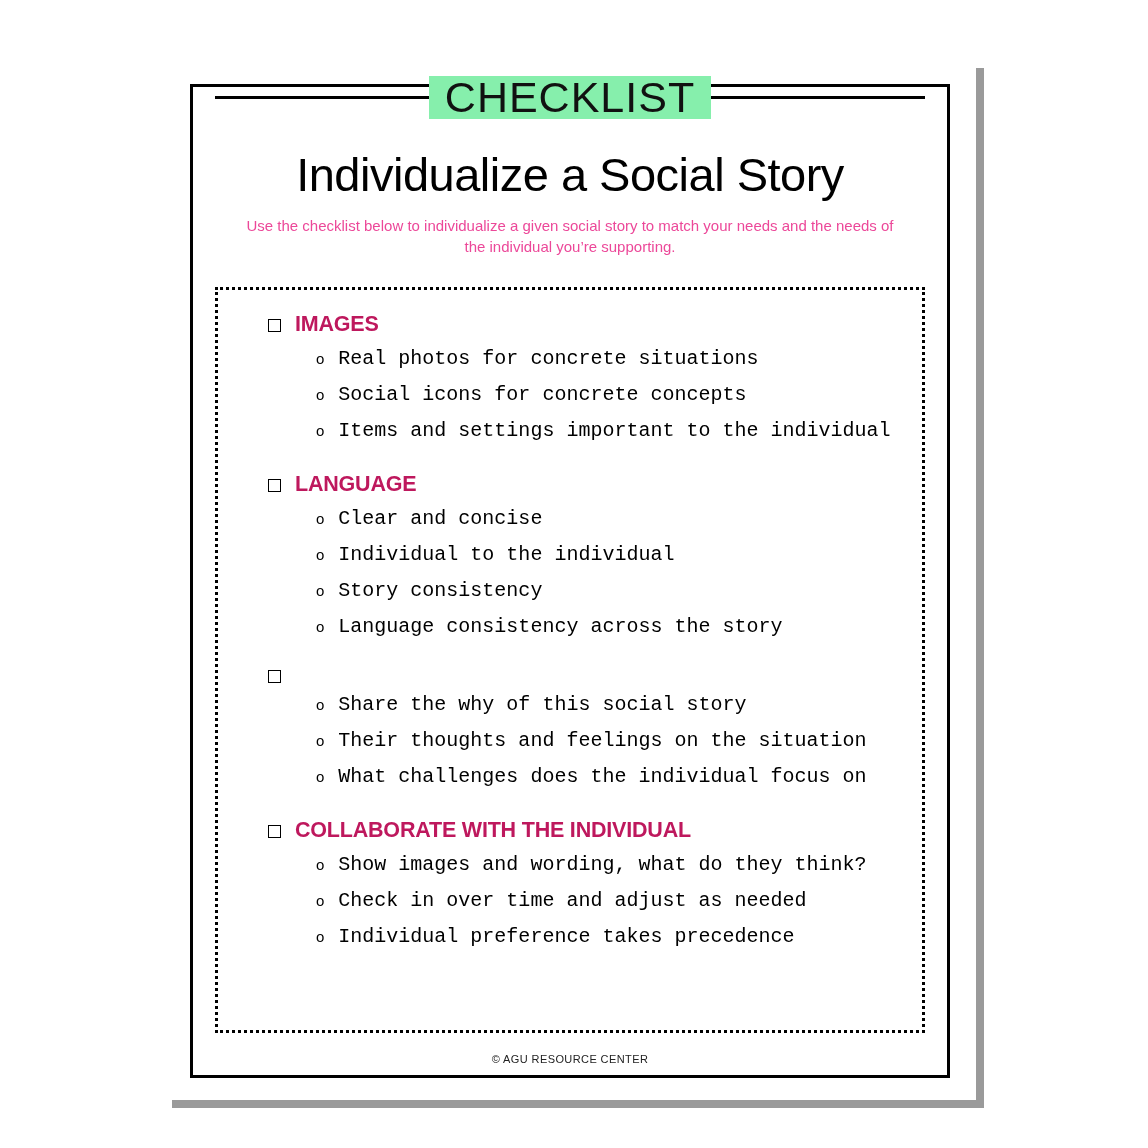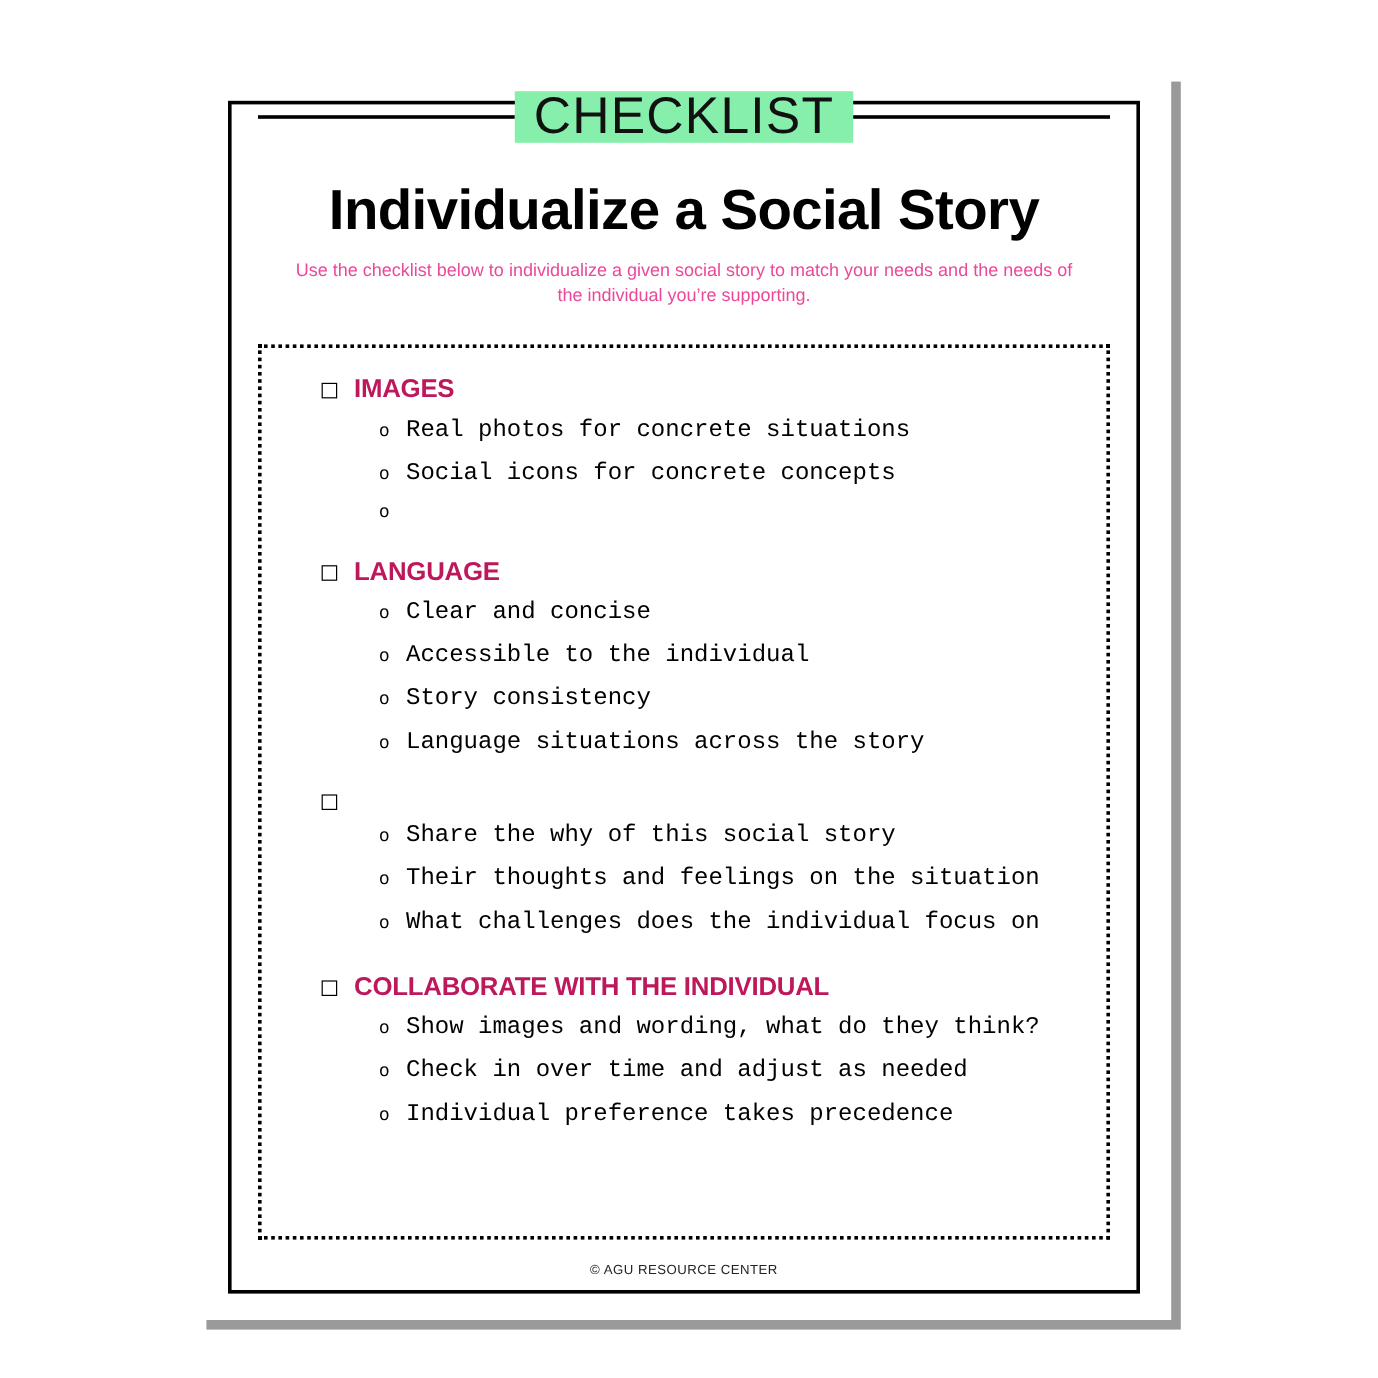--- a/index.html
+++ b/index.html
@@ -77,21 +77,21 @@
     width: 22px;
     flex: 0 0 auto;
   }
   .headline {
     position: absolute;
     left: 0;
     right: 0;
     top: 60px;
     text-align: center;
     font-size: 47px;
-    font-weight: bold;
+    font-weight: normal;
     color: #000;
     letter-spacing: -0.5px;
   }
   .subtitle {
     position: absolute;
     left: 48px;
     right: 48px;
     top: 128px;
     text-align: center;
     font-size: 15px;
@@ -199,47 +199,48 @@
             <li class="item">
               <span class="bullet">o</span>
               <span class="item-label">Real photos for concrete situations</span>
             </li>
             <li class="item">
               <span class="bullet">o</span>
               <span class="item-label">Social icons for concrete concepts</span>
             </li>
             <li class="item">
               <span class="bullet">o</span>
+              <span class="item-label">Items and settings important to the individual</span>
             </li>
           </ul>
         </div>
 
         <div class="gap-lg"></div>
 
         <div class="section">
           <div class="section-head">
             <span class="checkbox"></span>
             <span class="section-title">LANGUAGE</span>
           </div>
           <ul class="items">
             <li class="item">
               <span class="bullet">o</span>
               <span class="item-label">Clear and concise</span>
             </li>
             <li class="item">
               <span class="bullet">o</span>
-              <span class="item-label">Accessible to the individual</span>
+              <span class="item-label">Individual to the individual</span>
             </li>
             <li class="item">
               <span class="bullet">o</span>
               <span class="item-label">Story consistency</span>
             </li>
             <li class="item">
               <span class="bullet">o</span>
-              <span class="item-label">Language situations across the story</span>
+              <span class="item-label">Language consistency across the story</span>
             </li>
           </ul>
         </div>
 
         <div class="gap-lg"></div>
 
         <div class="section">
           <div class="section-head">
             <span class="checkbox"></span>
           </div>

